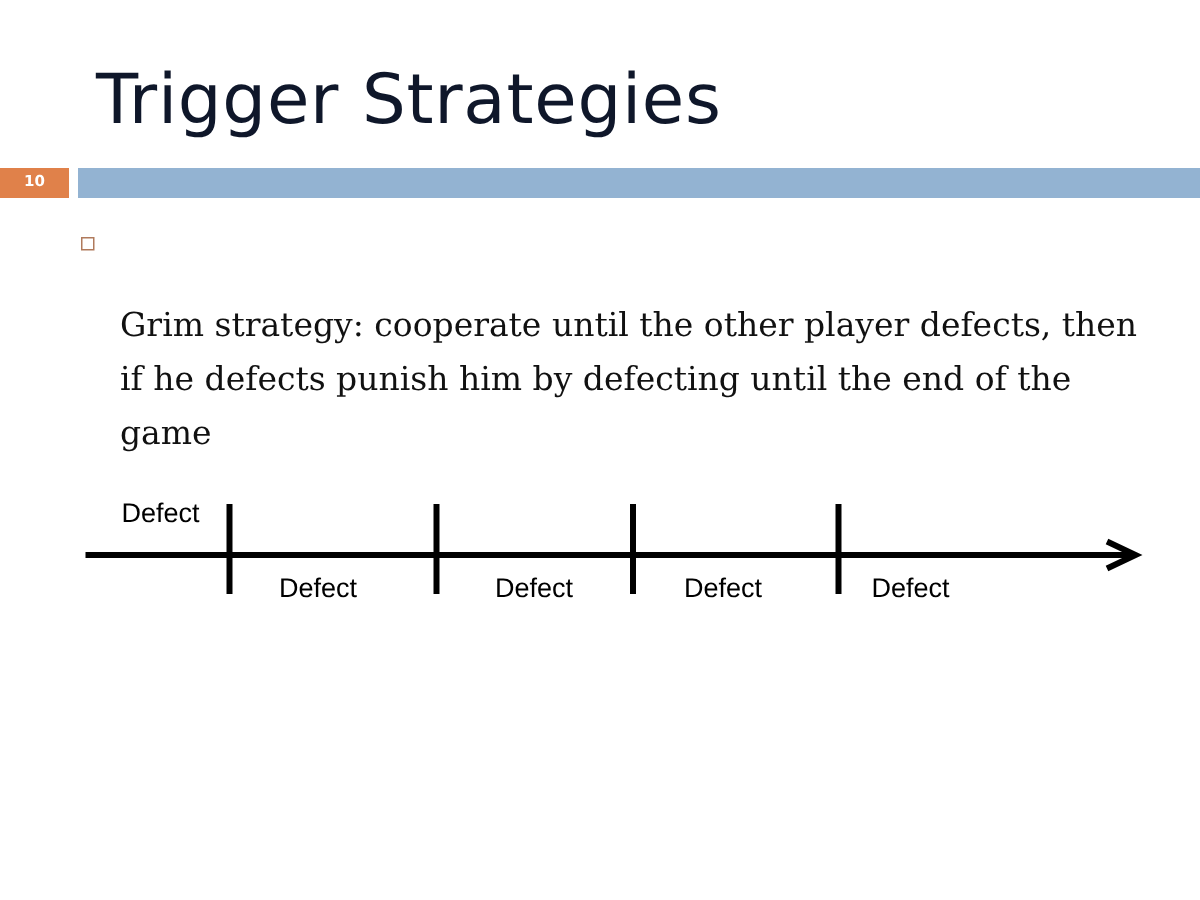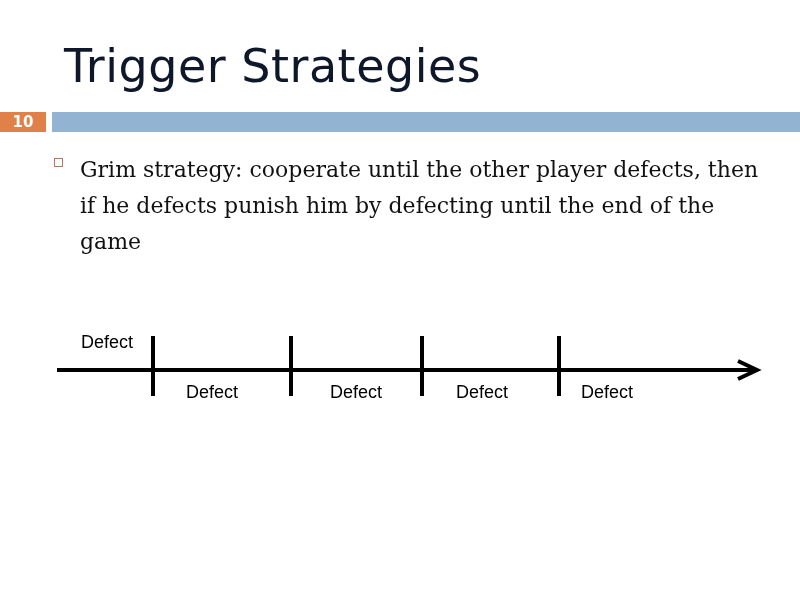--- a/index.html
+++ b/index.html
@@ -5,36 +5,37 @@
     html, body { margin:0; padding:0; }
     body { width:800px; height:600px; background:#ffffff; position:relative; overflow:hidden; }
     .title {
       position:absolute; left:64px; top:36px;
       font-family:"DejaVu Sans", sans-serif; font-size:46px; color:#0f172a;
       line-height:60px; letter-spacing:0.5px; white-space:nowrap;
     }
     .slide-num {
       position:absolute; left:0; top:112px; width:46px; height:20px;
       background:#e0814a; color:#ffffff;
-      font-family:"DejaVu Sans", sans-serif; font-size:15px; font-weight:bold;
+      font-family:"DejaVu Sans", sans-serif; font-size:10px; font-weight:bold;
       text-align:center; line-height:20px;
     }
     .header-bar {
       position:absolute; left:52px; top:112px; width:748px; height:20px;
       background:#93b3d2;
     }
     .bullet-wrap { position:absolute; left:54px; top:152px; width:720px; }
     .bullet-icon {
       position:absolute; left:0; top:6px; width:9px; height:9px;
       border:1px solid #b07a5c; box-sizing:border-box;
     }
     .bullet-text {
       margin-left:26px;
       font-family:"DejaVu Serif", serif; font-size:22px; color:#111;
       line-height:36px;
+      margin-top:48px;
     }
     .diagram { position:absolute; left:0; top:320px; width:800px; height:100px; }
     .diagram svg { position:absolute; left:0; top:0; }
     .lbl {
       position:absolute; font-family:"Liberation Sans", sans-serif; font-size:18px; color:#000;
       line-height:20px; white-space:nowrap;
     }
   </style>
 </head>
 <body>

